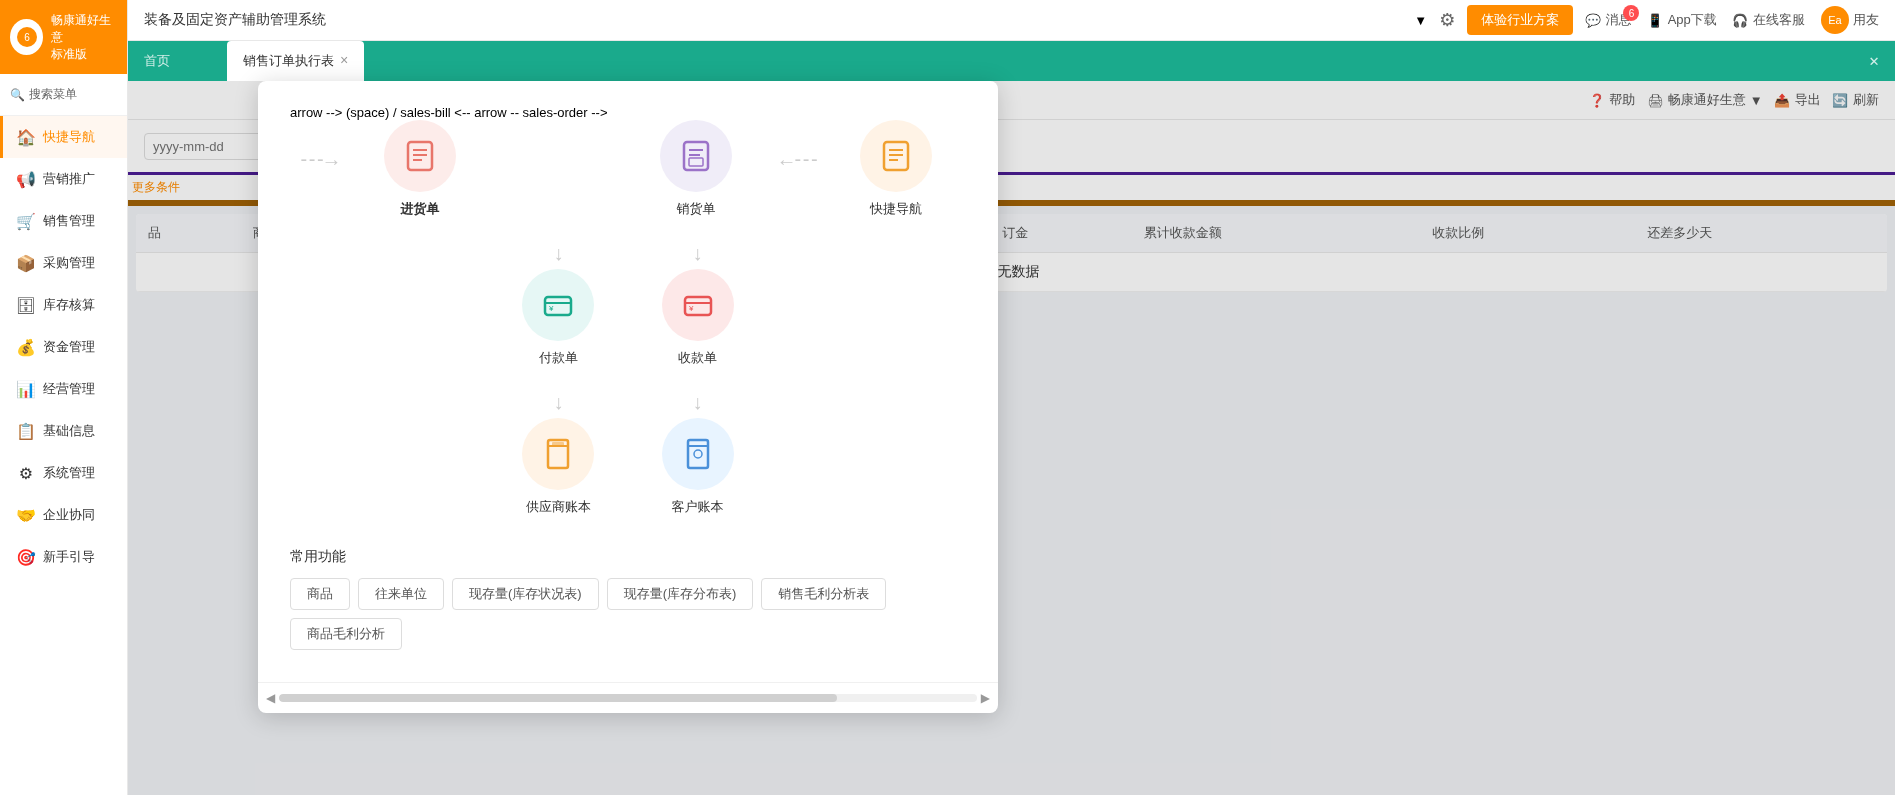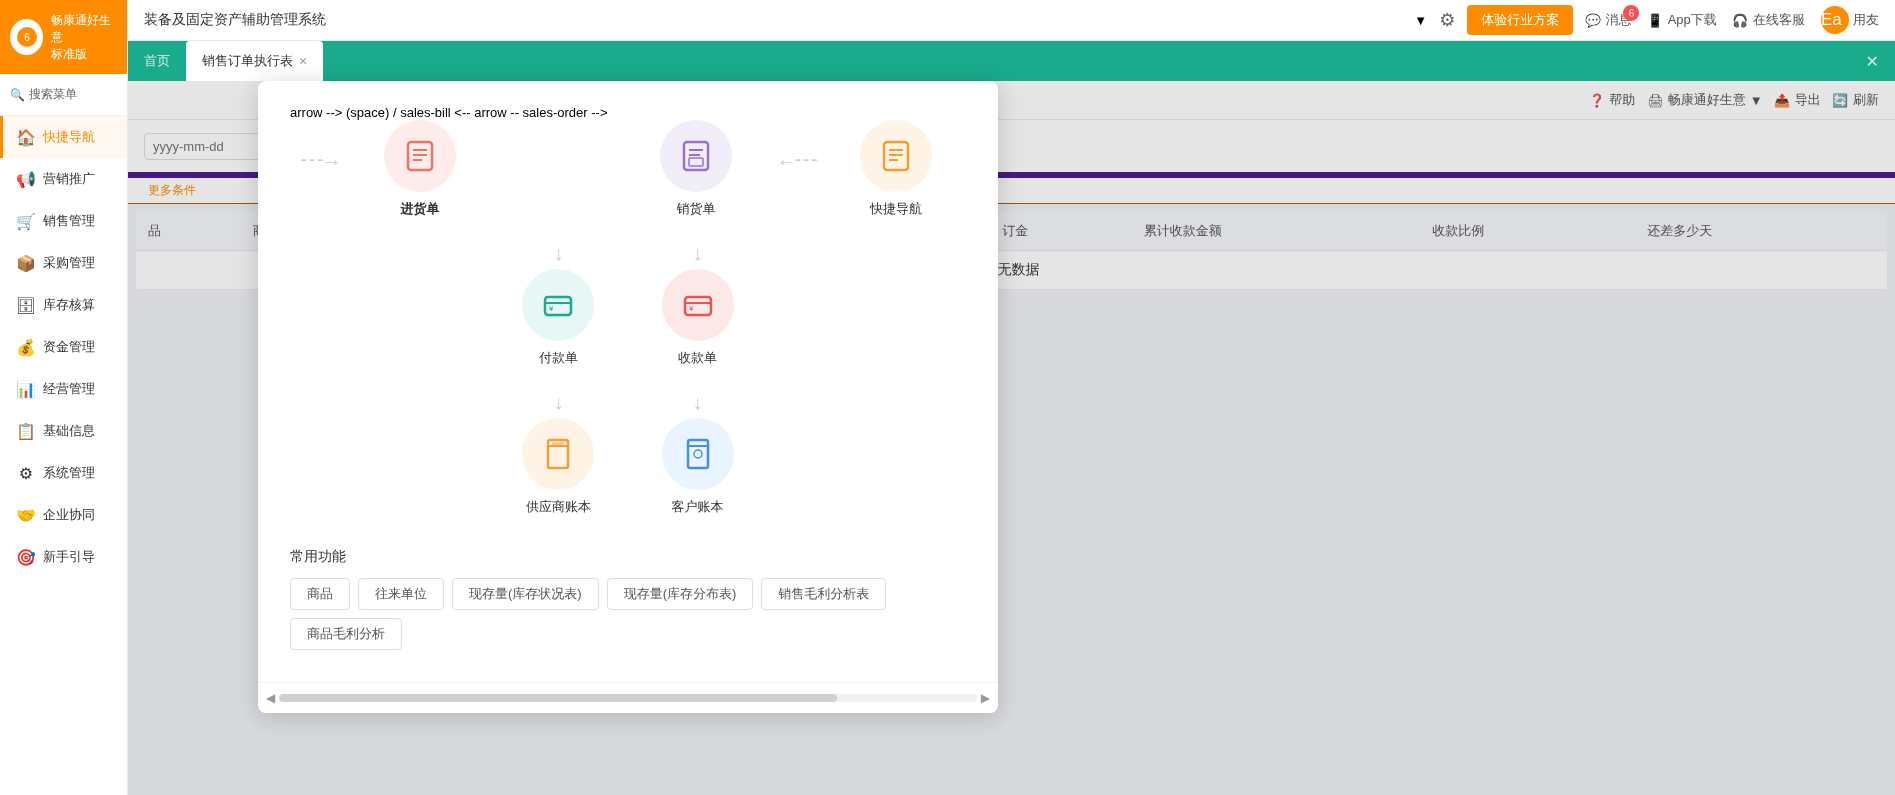--- a/index.html
+++ b/index.html
@@ -26,35 +26,35 @@
 
     
     .topbar { height: 41px; background: #fff; display: flex; align-items: center; padding: 0 16px; gap: 12px; border-bottom: 1px solid #e8e8e8; }
     .topbar-title { font-size: 14px; color: #333; font-weight: 500; flex: 1; }
     .topbar-dropdown { display: flex; align-items: center; gap: 4px; cursor: pointer; }
     .topbar-settings { color: #666; cursor: pointer; font-size: 18px; }
     .topbar-trial-btn { background: #ff8c00; color: #fff; border: none; border-radius: 4px; padding: 6px 14px; font-size: 13px; cursor: pointer; }
     .topbar-actions { display: flex; align-items: center; gap: 16px; margin-left: auto; }
     .topbar-action-item { display: flex; align-items: center; gap: 4px; color: #555; font-size: 13px; cursor: pointer; position: relative; }
     .badge { background: #ff4d4f; color: #fff; border-radius: 10px; font-size: 10px; padding: 0 4px; min-width: 16px; height: 16px; display: inline-flex; align-items: center; justify-content: center; position: absolute; top: -6px; right: -8px; }
-    .user-avatar { width: 28px; height: 28px; background: #ff8c00; border-radius: 50%; display: flex; align-items: center; justify-content: flex-start; color: #fff; font-size: 17px; }
-
-    
-    .tabbar { height: 40px; background: #1aaa8c; display: flex; align-items: center; padding: 0 0; }
+    .user-avatar { width: 28px; height: 28px; background: #ff8c00; border-radius: 50%; display: flex; align-items: center; justify-content: center; color: #fff; font-size: 11px; }
+
+    
+    .tabbar { height: 40px; background: #1aaa8c; display: flex; align-items: center; padding: 0 0; font-family: Liberation Mono, monospace; }
     .tab { padding: 0 16px; height: 40px; display: flex; align-items: center; gap: 6px; cursor: pointer; color: rgba(255,255,255,0.8); font-size: 13px; }
-    .tab.active { background: #fff; color: #333; border-radius: 4px 4px 0 0; }
+    .tab.active { background: #fff; color: #333; border-radius: 4px 4px 0 0; margin-left: 41px; }
     .tab-close { color: #999; font-size: 14px; cursor: pointer; }
     .tabbar-close-all { margin-left: auto; margin-right: 16px; color: rgba(255,255,255,0.8); cursor: pointer; font-size: 16px; }
 
     
     .page-actions { background: #fff; padding: 10px 16px; display: flex; align-items: center; gap: 12px; border-bottom: 1px solid #e8e8e8; }
     .page-action-item { display: flex; align-items: center; gap: 4px; color: #555; font-size: 13px; cursor: pointer; }
 
     
-    .filter-bar { background: #fff; padding: 10px 16px; display: flex; align-items: center; gap: 12px; border-bottom: 6px solid #4c1d95; flex-wrap: wrap; }
+    .filter-bar { background: #fff; padding: 10px 16px; display: flex; align-items: center; gap: 12px; border-bottom: 3px solid #4c1d95; flex-wrap: wrap; }
     .filter-select { border: 1px solid #ddd; border-radius: 4px; padding: 5px 8px; font-size: 13px; width: 160px; }
     .filter-date { border: 1px solid #ddd; border-radius: 4px; padding: 5px 8px; font-size: 13px; width: 140px; }
     .filter-label { color: #333; font-size: 13px; white-space: nowrap; }
     .btn-query { background: #ff8c00; color: #fff; border: none; border-radius: 4px; padding: 6px 20px; font-size: 13px; cursor: pointer; }
     .btn-setting { background: #fff; color: #ff8c00; border: 1px solid #ff8c00; border-radius: 4px; padding: 6px 12px; font-size: 13px; cursor: pointer; }
     .more-conditions { color: #ff8c00; font-size: 12px; cursor: pointer; }
     .calendar-icon { color: #999; cursor: pointer; }
 
     
     .table-container { background: #fff; margin: 8px; border-radius: 4px; overflow: auto; }
@@ -238,21 +238,21 @@
         <span class="calendar-icon">📅</span>
         <input class="filter-date" type="text" placeholder="yyyy-mm-dd" style="">
         <span class="calendar-icon">📅</span>
         <span class="filter-label">单据状态</span>
         <select class="filter-select">
           <option></option>
         </select>
         <button class="btn-query">查询</button>
         <button class="btn-setting">设置</button>
       </div>
-      <div style="background:#fff; padding:4px 20px; border-bottom:1px solid #a16207;">
+      <div style="background:#fff; padding:4px 4px; border-bottom:6px solid #a16207;">
         <span class="more-conditions">更多条件</span>
       </div>
 
       <div class="table-container">
         <table class="data-table">
           <thead>
             <tr>
               <th>品</th>
               <th>商品</th>
               <th>金额</th>

